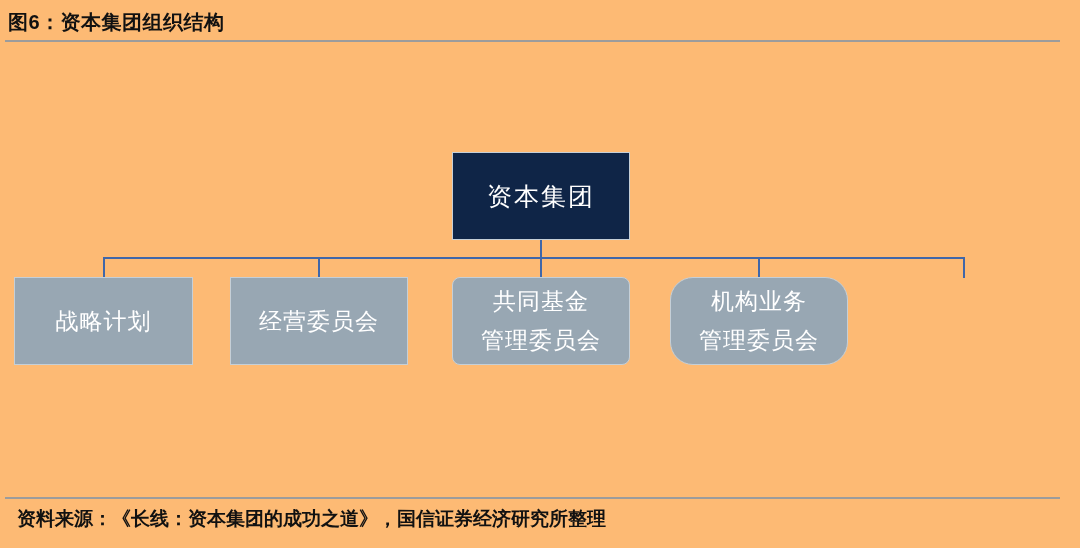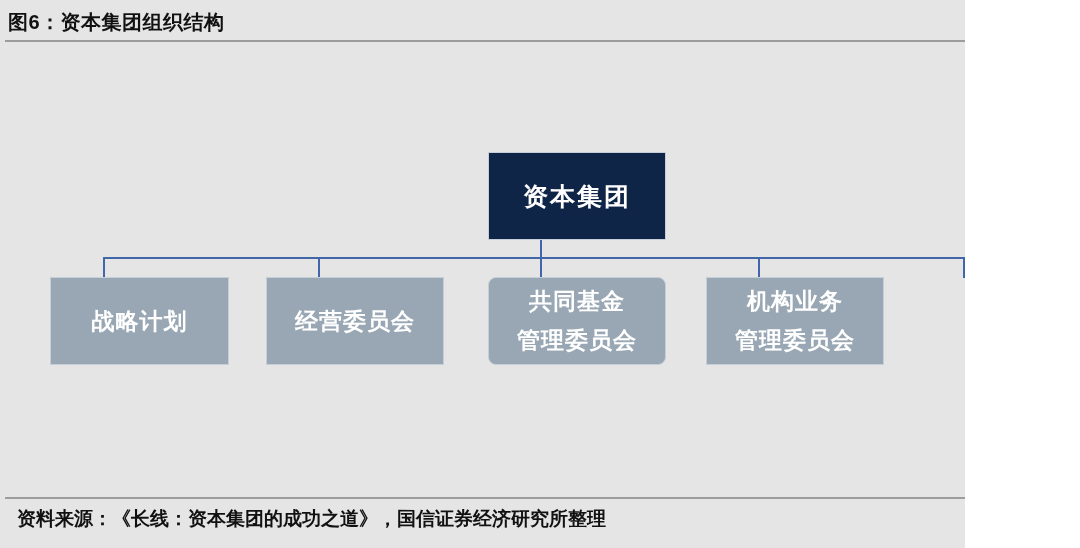--- a/index.html
+++ b/index.html
@@ -2,23 +2,23 @@
 <html style="--root-fill: #0f2547; --child-fill: #98a7b3; --connector: #4167a8; --rule: #9c9c9c; --box-text: #ffffff; --text: #111111;"><head>
 <meta charset="utf-8">
 <style>
   html, body {
     margin: 0;
     padding: 0;
     background: #ffffff;
   }
   .page {
     position: relative;
-    width: 965px;
+    width: 1080px;
     height: 548px;
-    background: #e5e5e5;
+    background: #fdba74;
     font-family: "Liberation Sans", sans-serif;
     overflow: hidden;
   }
   .figure-title {
     position: absolute;
     left: 8px;
     top: 9px;
     font-size: 20px;
     font-weight: bold;
     color: var(--text, #111111);
@@ -52,24 +52,23 @@
     height: 548px;
   }
   .node {
     position: absolute;
     display: flex;
     flex-direction: column;
     align-items: center;
     justify-content: center;
     box-sizing: border-box;
     text-align: center;
-    font-weight: bold;
+    font-weight: normal;
     color: var(--box-text, #ffffff);
     border: 1px solid #c5cfd7;
-    margin-left: 36px;
   }
   .node.root {
     left: 452px;
     top: 152px;
     width: 178px;
     height: 88px;
     background: var(--root-fill, #0f2547);
     font-size: 25px;
     letter-spacing: 2px;
   }
@@ -77,21 +76,21 @@
     top: 277px;
     height: 88px;
     background: var(--child-fill, #98a7b3);
     font-size: 23px;
     letter-spacing: 1px;
   }
   .node .line { display: block; line-height: 39px; }
   .node.child.c1 { left: 14px;  width: 179px; }
   .node.child.c2 { left: 230px; width: 178px; }
   .node.child.c3 { left: 452px; width: 178px; border-radius: 8px; }
-  .node.child.c4 { left: 670px; width: 178px; }
+  .node.child.c4 { left: 670px; width: 178px; border-radius: 23px; }
   .node.child.c5 { left: 876px; width: 177px; }
   .conn {
     position: absolute;
     background: var(--connector, #4167a8);
   }
   .conn.h-bus   { left: 103px; top: 257px; width: 862px; height: 2px; }
   .conn.v-root  { left: 540px; top: 240px; width: 2px; height: 19px; }
   .conn.drop    { top: 257px; width: 2px; height: 21px; }
   .conn.drop.d1 { left: 103px; }
   .conn.drop.d2 { left: 318px; }

